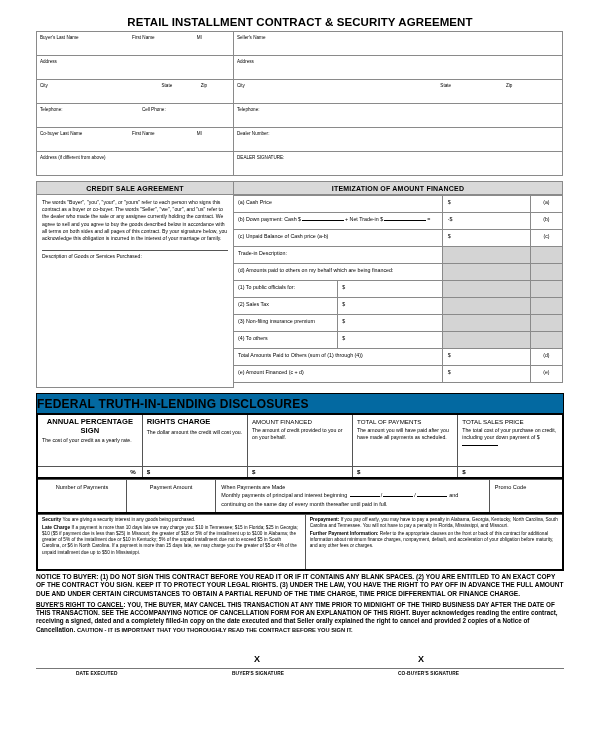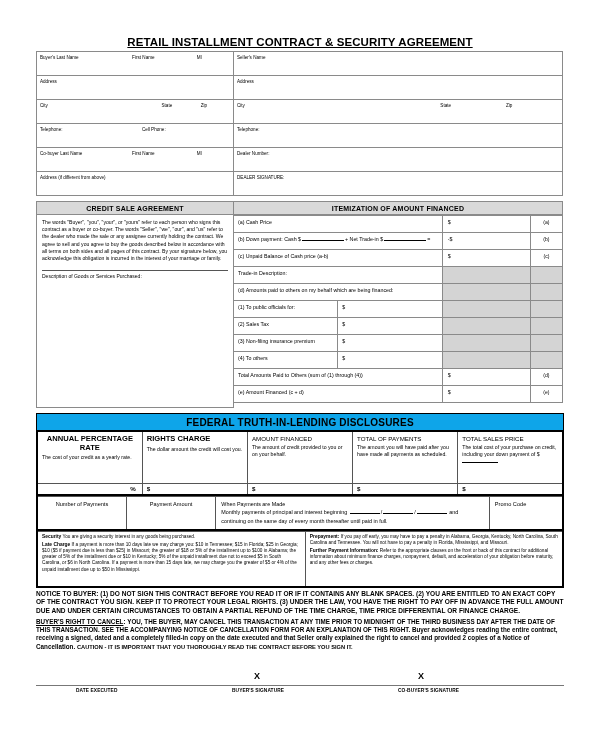--- a/index.html
+++ b/index.html
@@ -16,23 +16,22 @@
   .page {
     position: relative;
     width: 600px; height: 730px;
     padding: 0;
   }
   .doc-title {
     text-align: center;
     font-size: 11.5px;
     font-weight: bold;
     letter-spacing: 0.1px;
-    padding-top: 36px;
+    padding-top: 16px;
     padding-bottom: 3px;
-    text-decoration: underline;
   }
   .sheet {
     margin: 0 36px;
     width: 528px;
   }
 
   
   table { border-collapse: collapse; width: 100%; }
   td, th { border: 1px solid #8a8a8a; vertical-align: top; padding: 0; }
 
@@ -106,24 +105,23 @@
     border-bottom: 1px solid #000;
     width: 42px;
     height: 5px;
     margin: 0 1px;
   }
   .ul-sm { width: 30px; }
 
   
   .til-wrap { margin-top: -1px; }
   .til-bar {
-    background: #0ea5e9;
-    text-align: center;
-    font-weight: bold;
-    font-size: 10px;
+    background: #0369a1;
+    font-weight: bold;
+    font-size: 12px;
     padding: 2.5px 0;
     border: 1px solid #000;
     border-bottom: none;
     letter-spacing: .2px;
   }
   .til-tbl { table-layout: fixed; border: 2px solid #000; }
   .til-tbl td { border: 1px solid #555; }
   .til-box {
     height: 52px;
     padding: 3px 4px 0 4px;
@@ -405,21 +403,21 @@
           </table>
       </div>
     </div>
 
     <div class="til-wrap" style="margin-top:5px;">
       <div class="til-bar">FEDERAL TRUTH-IN-LENDING DISCLOSURES</div>
       <table class="til-tbl">
         <tbody>
             <tr>
           <td class="til-box" style="width:20%">
-            <div class="til-h1">ANNUAL PERCENTAGE RATE</div>
+            <div class="til-h1">ANNUAL PERCENTAGE SIGN</div>
             <div class="til-sub">The cost of your credit as a yearly rate.</div>
           </td>
           <td class="til-box" style="width:20%">
             <div class="til-h2">RIGHTS CHARGE</div>
             <div class="til-sub">The dollar amount the credit will cost you.</div>
           </td>
           <td class="til-box" style="width:20%">
             <div class="til-h3">AMOUNT FINANCED</div>
             <div class="til-sub">The amount of credit provided to you or on your behalf.</div>
           </td>

